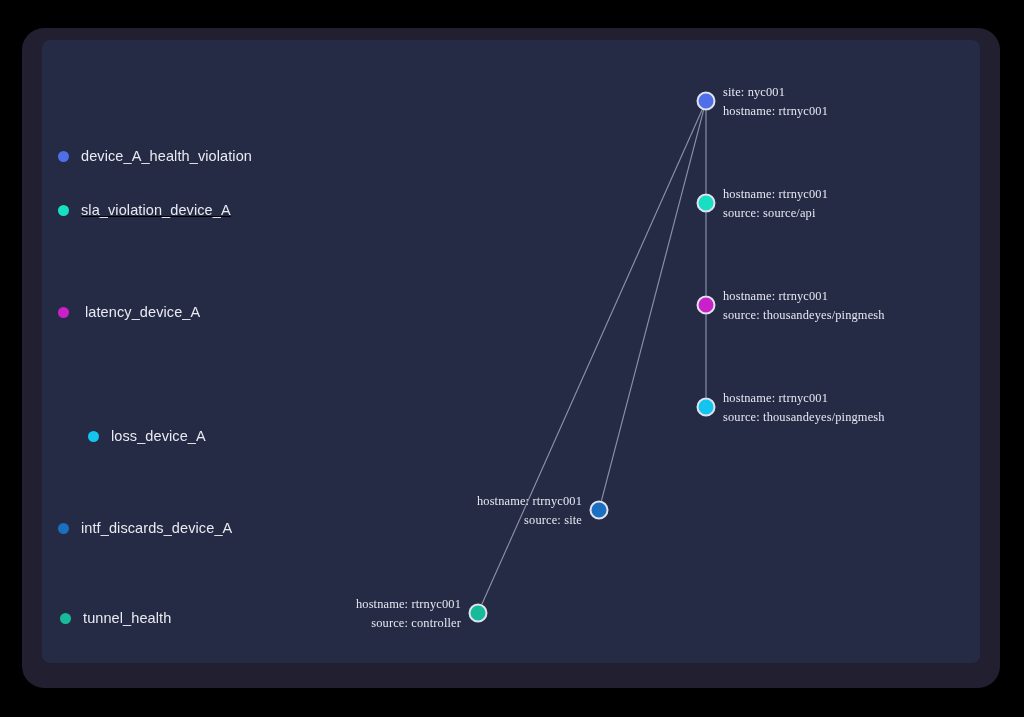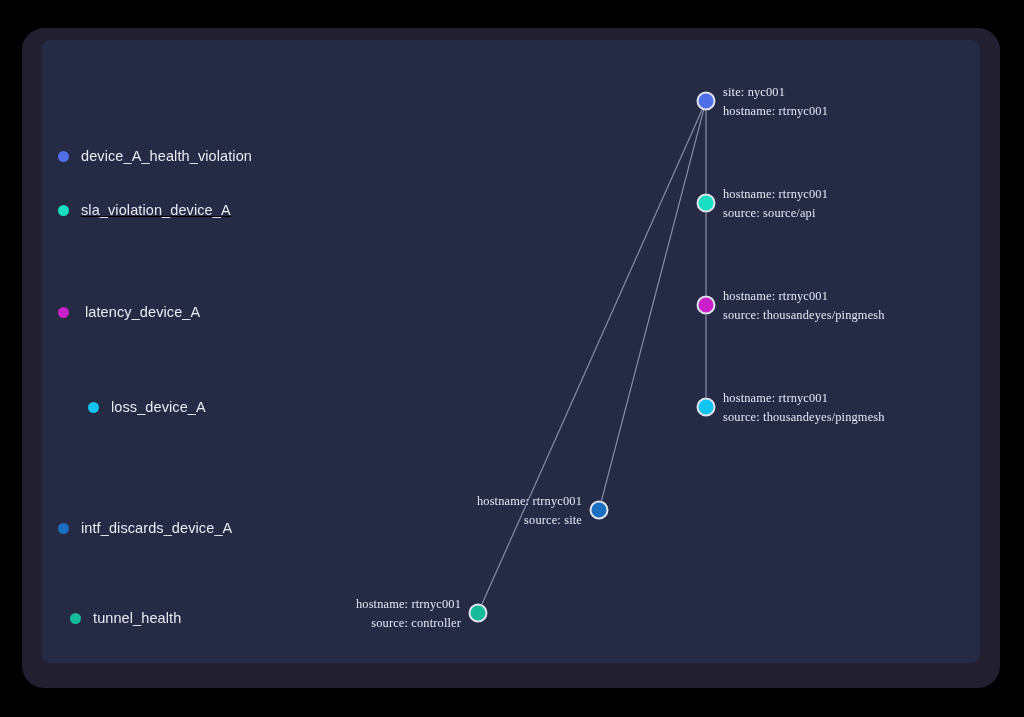--- a/index.html
+++ b/index.html
@@ -136,29 +136,29 @@
             <span class="legend-label">device_A_health_violation</span>
           </div>
           <div class="legend-item" style="left: 16px; top: 162px; text-decoration: underline;">
             <span class="legend-swatch" style="background: rgb(23, 223, 194);"></span>
             <span class="legend-label">sla_violation_device_A</span>
           </div>
           <div class="legend-item" style="left: 16px; top: 264px; gap: 16px;">
             <span class="legend-swatch" style="background: rgb(201, 32, 201);"></span>
             <span class="legend-label">latency_device_A</span>
           </div>
-          <div class="legend-item" style="left: 16px; top: 359px; padding-left: 30px;">
+          <div class="legend-item" style="left: 16px; top: 388px; padding-left: 30px;">
             <span class="legend-swatch" style="background: rgb(19, 196, 239);"></span>
             <span class="legend-label">loss_device_A</span>
           </div>
           <div class="legend-item" style="left: 16px; top: 468px; margin-top: 12px;">
             <span class="legend-swatch" style="background: rgb(26, 111, 192);"></span>
             <span class="legend-label">intf_discards_device_A</span>
           </div>
-          <div class="legend-item" style="left: 28px; top: 570px;">
+          <div class="legend-item" style="left: 18px; top: 570px;">
             <span class="legend-swatch" style="background: rgb(22, 187, 153);"></span>
             <span class="legend-label">tunnel_health</span>
           </div>
         </div>
 
       <div id="nodes">
           <div class="node" style="left: 664px; top: 61px; background: rgb(79, 111, 232); border-color: rgb(223, 226, 239);"></div>
           <div class="node-label right" style="top: 61px; left: 681px;">
             <span class="lrow">site: nyc001</span>
             <span class="lrow">hostname: rtrnyc001</span>

